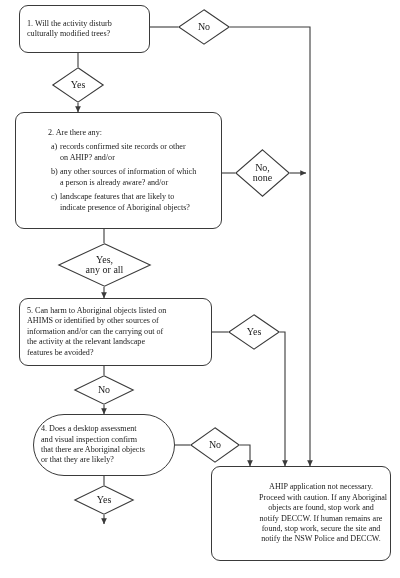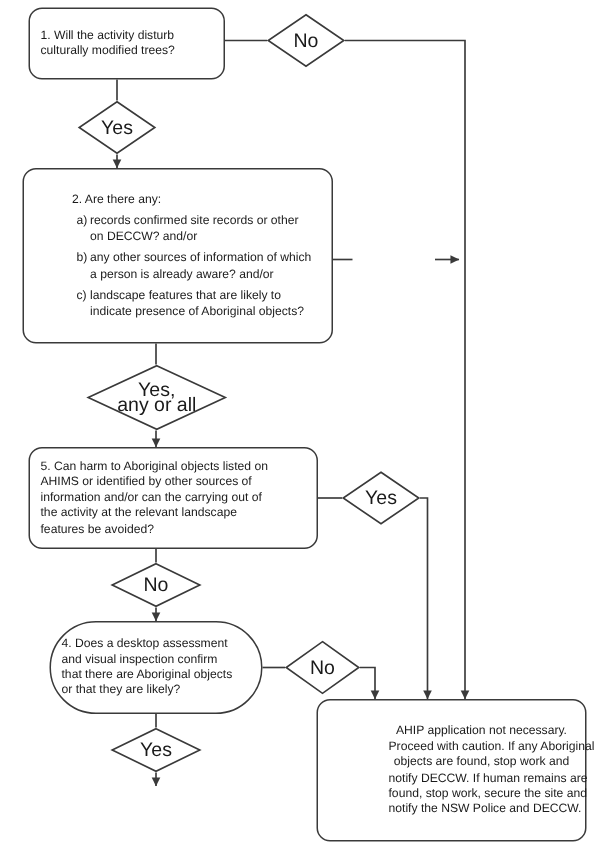--- a/index.html
+++ b/index.html
@@ -11,20 +11,21 @@
     width: 400px;
     height: 578px;
     font-family: "Liberation Sans", sans-serif;
     color: #1a1a1a;
     overflow: hidden;
   }
   #flow {
     position: relative;
     width: 400px;
     height: 578px;
+    font-family: Liberation Serif, serif;
   }
   #wires {
     position: absolute;
     left: 0;
     top: 0;
     width: 400px;
     height: 578px;
     pointer-events: none;
   }
   .node {
@@ -74,21 +75,21 @@
   .dlabel {
     position: absolute;
     left: 0;
     top: 0;
     width: 100%;
     height: 100%;
     display: flex;
     flex-direction: column;
     align-items: center;
     justify-content: center;
-    font-size: 13px;
+    font-size: 10px;
     line-height: 9.6px;
     white-space: nowrap;
     text-align: right;
   }
 </style>
 </head>
 <body>
 
 <div id="flow">
 
@@ -159,21 +160,21 @@
 
   <div class="node" style="left:15px; top:112px; width:207px; height:117px;padding-left:32px;">
     <div class="ln">2. Are there any:</div>
     <div class="gap"></div>
     <div class="list-row">
       <span class="mk">a)</span>
       <span class="tx">records confirmed site records or other</span>
     </div>
     <div class="list-row">
       <span class="mk"></span>
-      <span class="tx">on DECCW?  and/or</span>
+      <span class="tx">on AHIP?  and/or</span>
     </div>
     <div class="gap"></div>
     <div class="list-row">
       <span class="mk">b)</span>
       <span class="tx">any other sources of information of which</span>
     </div>
     <div class="list-row">
       <span class="mk"></span>
       <span class="tx">a person is already aware? and/or</span>
     </div>
@@ -181,20 +182,29 @@
     <div class="list-row">
       <span class="mk">c)</span>
       <span class="tx">landscape features that are likely to</span>
     </div>
     <div class="list-row">
       <span class="mk"></span>
       <span class="tx">indicate presence of Aboriginal objects?</span>
     </div>
   </div>
 
+  <div class="diamond" style="left:235px; top:149px; width:55px; height:48px;">
+    <svg width="55" height="48" viewBox="0 0 55 48">
+      <polygon points="27.5,0.8 54.2,24 27.5,47.2 0.8,24" fill="#ffffff" stroke="#3a3a3a" stroke-width="1.1"></polygon>
+    </svg>
+    <div class="dlabel">
+      <span>No,</span>
+      <span>none</span>
+    </div>
+  </div>
 
   <div class="diamond" style="left:58px; top:243px; width:93px; height:44px;">
     <svg width="93" height="44" viewBox="0 0 93 44">
       <polygon points="46.5,0.8 92.2,22 46.5,43.2 0.8,22" fill="#ffffff" stroke="#3a3a3a" stroke-width="1.1"></polygon>
     </svg>
     <div class="dlabel">
       <span>Yes,</span>
       <span>any or all</span>
     </div>
   </div>

